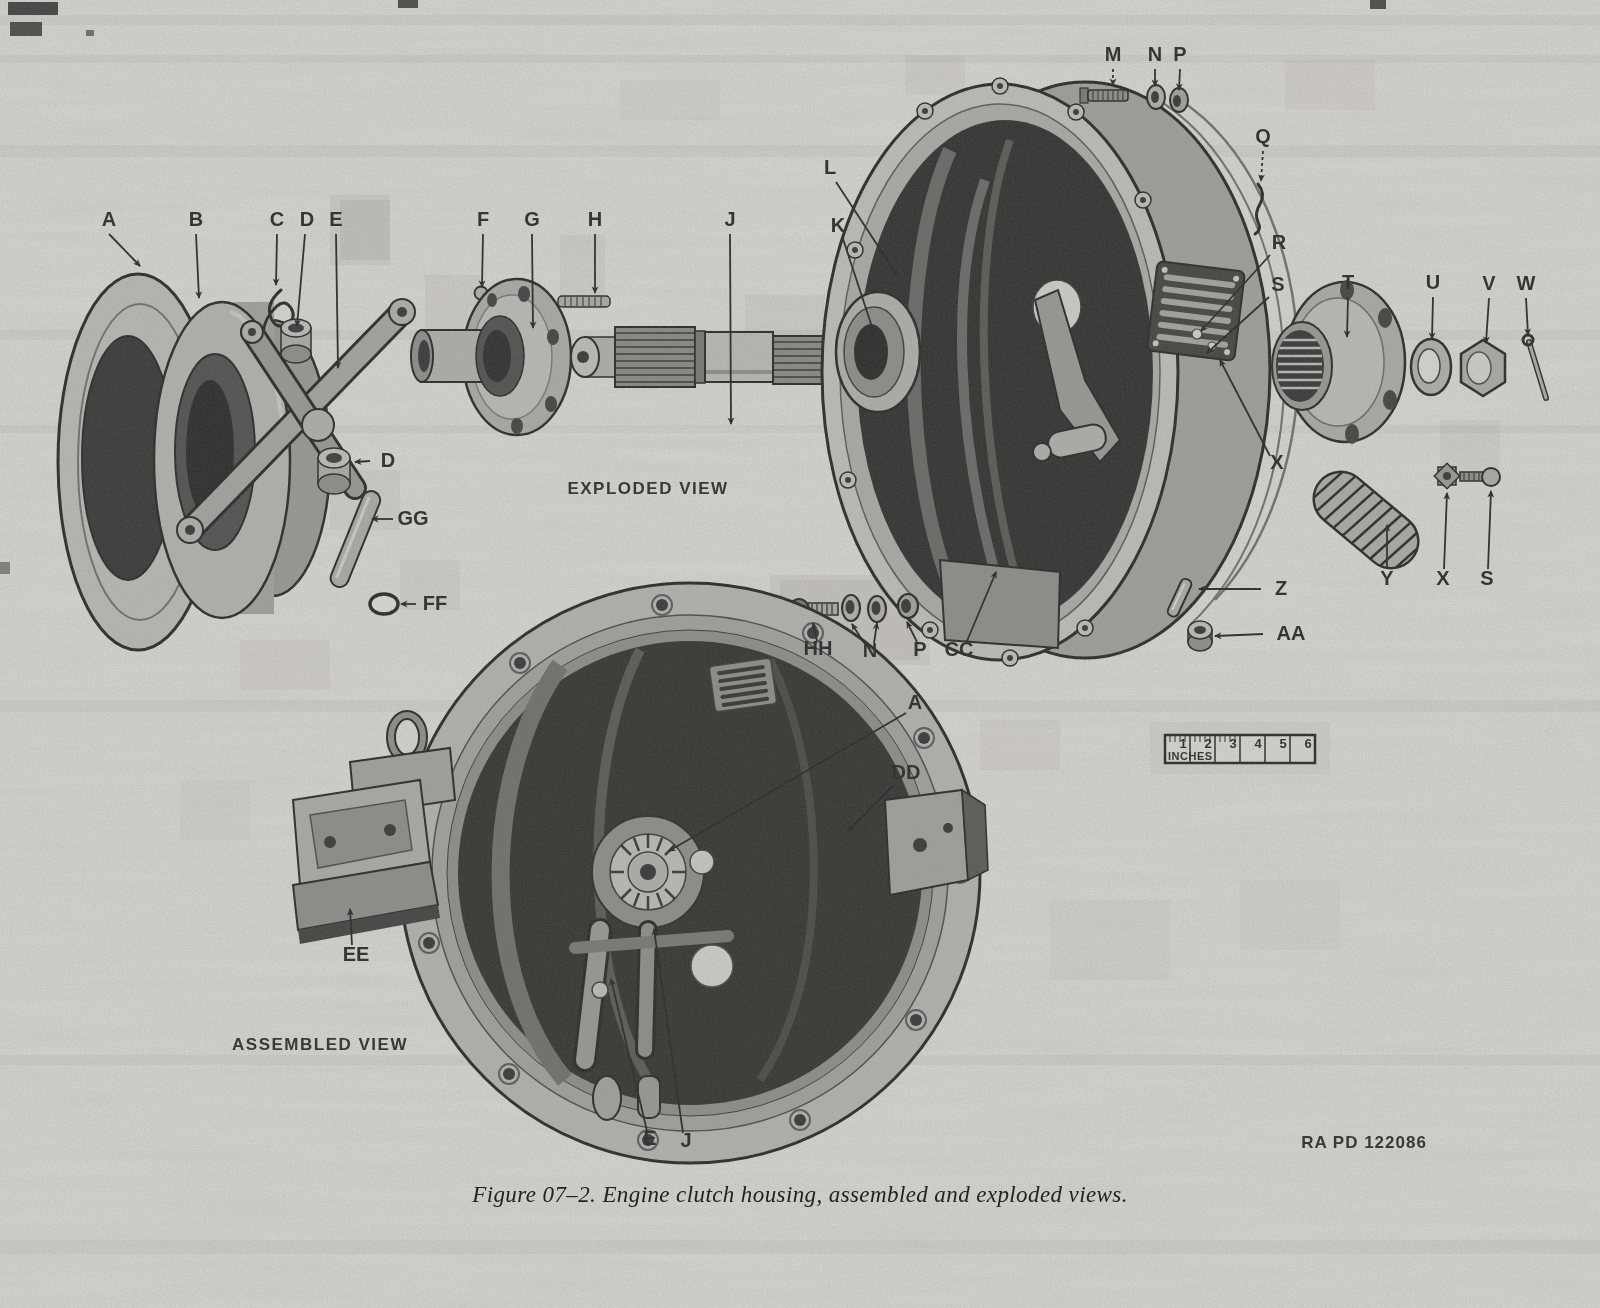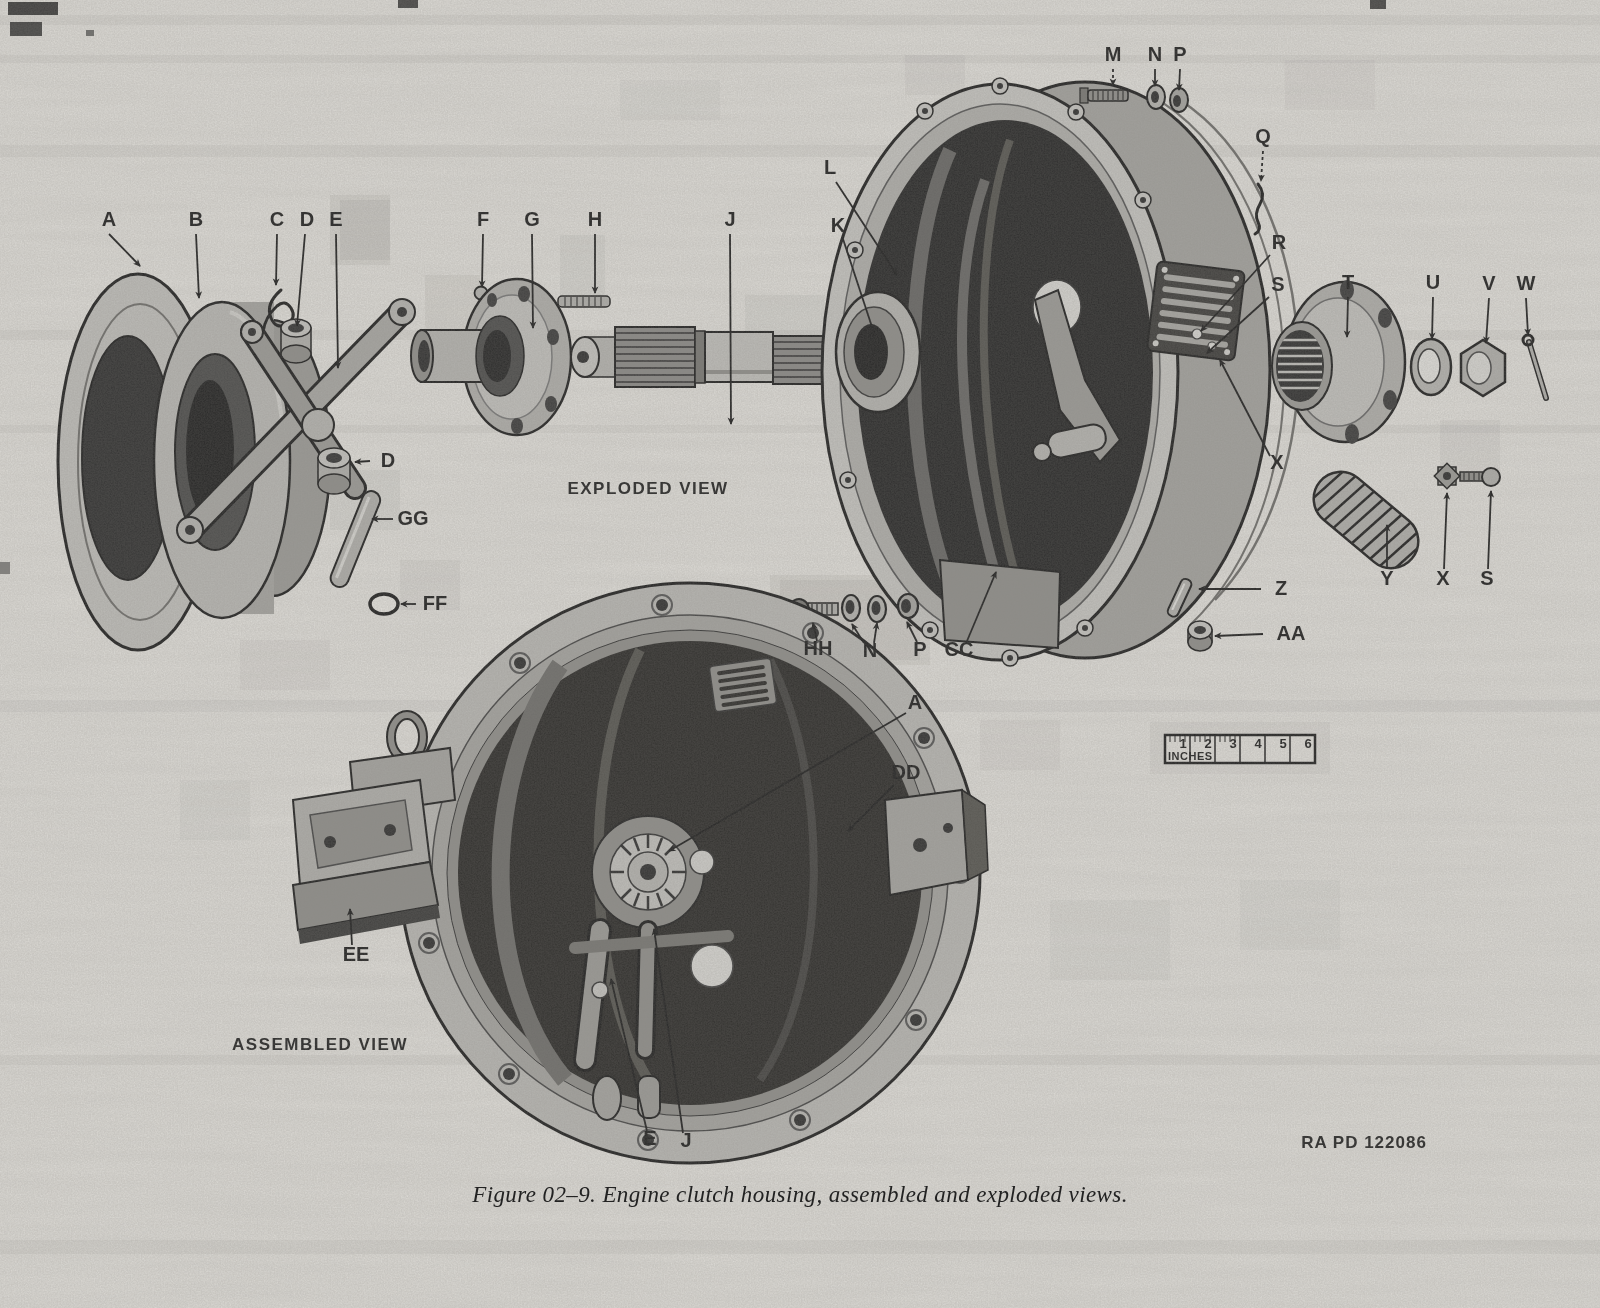--- a/index.html
+++ b/index.html
@@ -649,14 +649,14 @@
         <text x="906" y="779" class="callout-label">DD</text>
         <line x1="647" y1="1131" x2="611" y2="979" class="leader" marker-end="url(#arrowhead)"></line>
         <text x="650" y="1145" class="callout-label">E</text>
         <line x1="683" y1="1133" x2="654" y2="929" class="leader" marker-end="url(#arrowhead)"></line>
         <text x="686" y="1147" class="callout-label">J</text>
       </g>
 
   <rect x="0" y="0" width="1600" height="1308" filter="url(#grain)" opacity="0.28" style="pointer-events:none"></rect>
 </svg>
 
-<div class="caption">Figure 02–9. Engine clutch housing, assembled and exploded views.</div>
+<div class="caption">Figure 07–2. Engine clutch housing, assembled and exploded views.</div>
 </div>
 
 </body></html>

